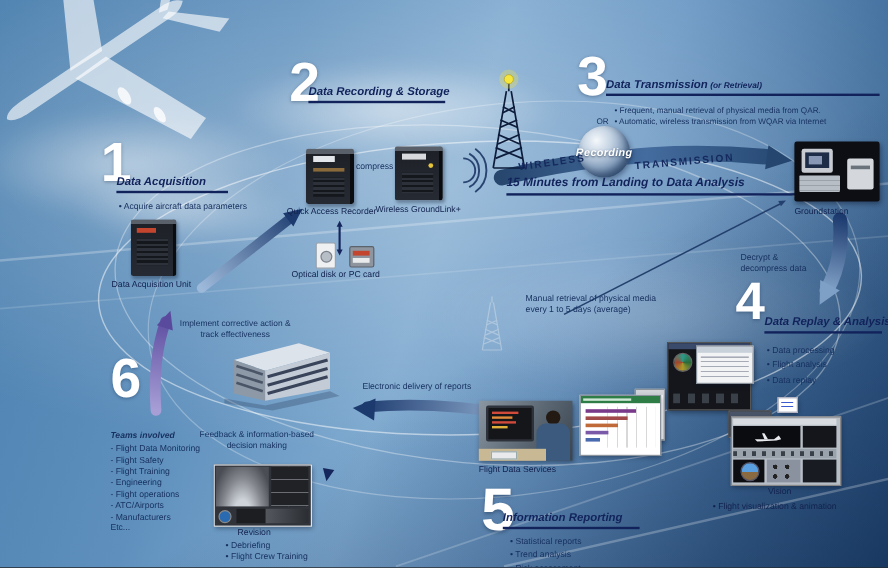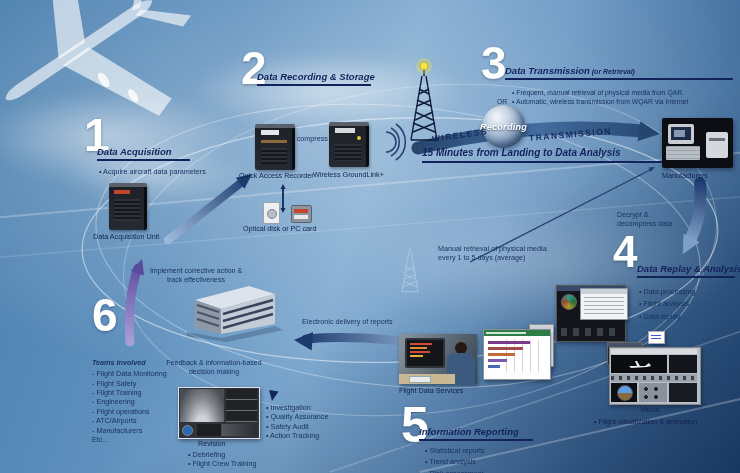--- a/index.html
+++ b/index.html
@@ -203,21 +203,21 @@
     <div class="chip" style="left:6px;top:6px;width:26px;height:20px;background:#c8ccd2;border-radius:2px;">
       <div class="chip" style="left:3px;top:3px;width:20px;height:13px;background:#1e2c48;">
         <div class="chip" style="left:3px;top:3px;width:11px;height:7px;background:#8898b4;"></div>
       </div>
     </div>
     <div class="chip" style="left:4px;top:28px;width:34px;height:14px;background:#b8bec6;border-radius:1px;background-image:repeating-linear-gradient(rgba(0,0,0,.15) 0 1px, rgba(0,0,0,0) 1px 4px);"></div>
     <div class="chip" style="left:44px;top:14px;width:22px;height:26px;background:#d4d8dd;border-radius:2px;">
       <div class="chip" style="left:3px;top:6px;width:16px;height:3px;background:#6a727c;"></div>
     </div>
   </div>
-  <div class="abs lbl" style="left:662px;top:172px;width:71px;">Manufacturers</div>
+  <div class="abs lbl" style="left:662px;top:172px;width:71px;">Groundstation</div>
 
   <div class="abs b" style="left:617px;top:210px;width:64px;">Decrypt &amp; decompress data</div>
 
   <div class="abs b" style="left:438px;top:244px;width:112px;">Manual retrieval of physical media every 1 to 5 days (average)</div>
 
   <div class="abs num" style="left:613px;top:233px;font-size:44px;">4</div>
   <div class="abs h" style="left:637px;top:263px;width:98px;">Data Replay &amp; Analysis</div>
   <div class="abs" style="left:639px;top:287px;">
     <div class="b" style="margin-bottom:3px;">• Data processing</div>
     <div class="b" style="margin-bottom:3px;">• Flight analysis</div>
@@ -263,26 +263,20 @@
     <div class="chip" style="left:47px;top:1px;width:31px;height:33px;background:repeating-linear-gradient(#202226 0 10px,#6a6e74 10px 11px),repeating-linear-gradient(90deg, rgba(0,0,0,0) 0 14px, #6a6e74 14px 15px);"></div>
     <div class="chip" style="left:3px;top:37px;width:9px;height:9px;border-radius:50%;background:#2a6ab0;border:1px solid #888;"></div>
     <div class="chip" style="left:18px;top:36px;width:60px;height:12px;background:linear-gradient(90deg,#1c1e22 40%, #54585e 41%, #2a2d32);"></div>
   </div>
   <div class="abs lbl" style="left:198px;top:440px;width:44px;">Revision</div>
   <div class="abs" style="left:188px;top:450px;">
     <div class="b">• Debriefing</div>
     <div class="b">• Flight Crew Training</div>
   </div>
 
-  <div class="abs" style="left:266px;top:403px;">
-    <div class="b">• Investigation</div>
-    <div class="b">• Quality Assurance</div>
-    <div class="b">• Safety Audit</div>
-    <div class="b">• Action Tracking</div>
-  </div>
 
   <div class="abs b" style="left:302px;top:317px;width:140px;white-space:nowrap;">Electronic delivery of reports</div>
 
   <div class="abs win" style="left:399px;top:334px;width:78px;height:50px;background:linear-gradient(120deg,#8a96a2,#5a6672 55%,#39444e);">
     <div class="chip" style="left:6px;top:4px;width:36px;height:26px;background:#14161a;border:2px solid #2e323a;border-radius:2px;">
       <div class="chip" style="left:3px;top:3px;width:22px;height:2px;background:#d24a3a;"></div>
       <div class="chip" style="left:3px;top:7px;width:17px;height:2px;background:#e08a3a;"></div>
       <div class="chip" style="left:3px;top:11px;width:20px;height:2px;background:#d24a3a;"></div>
       <div class="chip" style="left:3px;top:15px;width:13px;height:2px;background:#e0b03a;"></div>
     </div>

